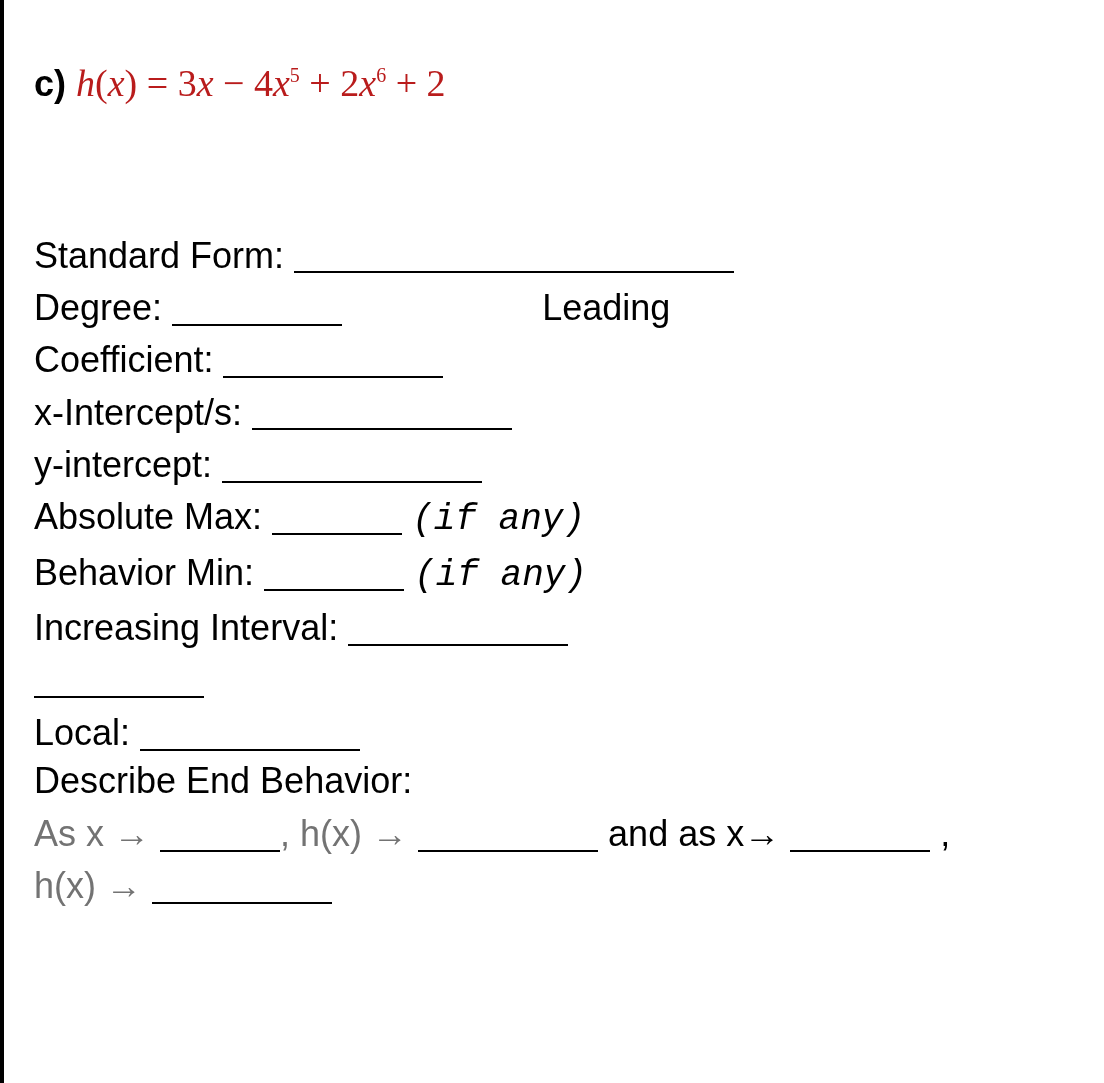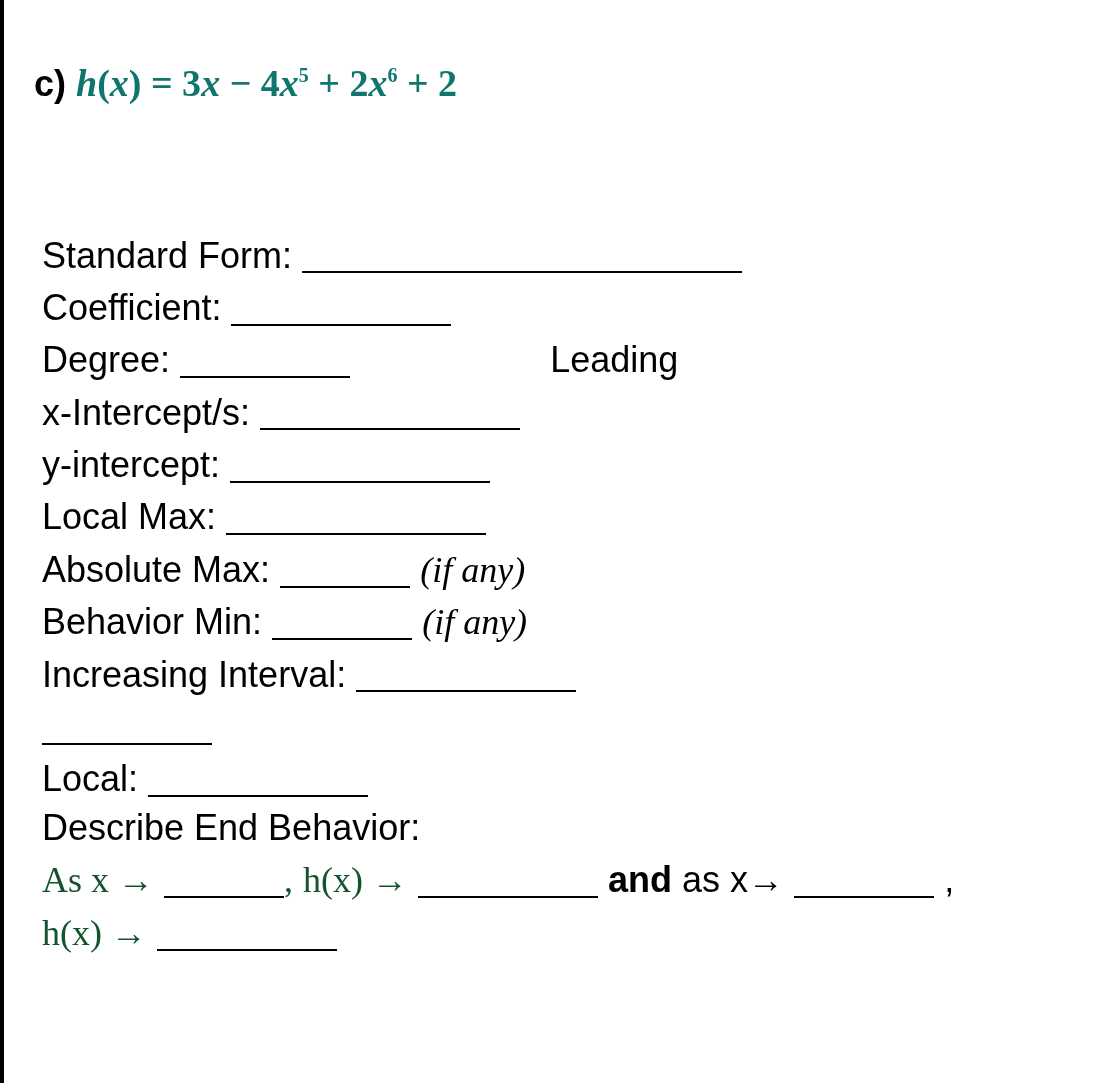--- a/index.html
+++ b/index.html
@@ -24,56 +24,55 @@
     align-items: baseline;
     margin-bottom: 120px;
   }
   .part-label {
     font-weight: bold;
     margin-right: 10px;
   }
   .equation {
     font-family: "Times New Roman", Times, serif;
     font-style: italic;
-    color: #0f766e;
+    color: #b91c1c;
     font-size: 38px;
     position: relative;
-    font-weight: bold;
   }
   .equation .roman { font-style: normal; }
   .equation sup {
     font-size: 20px;
     vertical-align: super;
     font-style: normal;
   }
   .fields {
     font-size: 36px;
     line-height: 1.35;
   }
-  .row { white-space: nowrap; margin-left: 8px; }
+  .row { white-space: nowrap; }
   .blank {
     display: inline-block;
     border-bottom: 2px solid #000;
     height: 1.05em;
     vertical-align: baseline;
     position: relative;
     top: 6px;
   }
   .w-xl { width: 440px; }
   .w-lg { width: 260px; }
   .w-md { width: 220px; }
   .w-sm { width: 170px; }
   .w-s  { width: 140px; }
   .w-xs { width: 130px; }
   .w-xxs{ width: 120px; }
   .w-t  { width: 180px; }
   .gap { display:inline-block; width: 180px; }
-  .ital { font-style: italic; font-family: Liberation Serif, serif; }
-  .blue { color: #14532d; font-family: Liberation Serif, serif; }
-  .bold { font-weight: bold; }
+  .ital { font-style: italic; font-family: Liberation Mono, monospace; }
+  .blue { color: #737373; }
+  .bold { font-weight: normal; }
 </style>
 </head>
 <body>
 
 <div class="page">
 
   <div class="equation-row">
     <span class="part-label">c)</span>
     <span class="equation">
       <span>h</span><span class="roman">(</span><span>x</span><span class="roman">)</span>
@@ -85,45 +84,41 @@
   </div>
 
   <div class="fields">
 
     <div class="row">
       <span>Standard Form:</span>
       <span class="blank w-xl"></span>
     </div>
 
     <div class="row">
-      <span>Coefficient:</span>
-      <span class="blank w-md"></span>
-    </div>
-
-    <div class="row">
       <span>Degree:</span>
       <span class="blank w-sm"></span>
       <span class="gap"></span>
       <span>Leading</span>
+    </div>
+
+    <div class="row">
+      <span>Coefficient:</span>
+      <span class="blank w-md"></span>
     </div>
 
     <div class="row">
       <span>x-Intercept/s:</span>
       <span class="blank w-lg"></span>
     </div>
 
     <div class="row">
       <span>y-intercept:</span>
       <span class="blank w-lg"></span>
     </div>
 
-    <div class="row">
-      <span>Local Max:</span>
-      <span class="blank w-lg"></span>
-    </div>
 
 
     <div class="row">
       <span>Absolute Max:</span>
       <span class="blank w-xs"></span>
       <span class="ital">(if any)</span>
     </div>
 
     <div class="row">
       <span>Behavior Min:</span>

